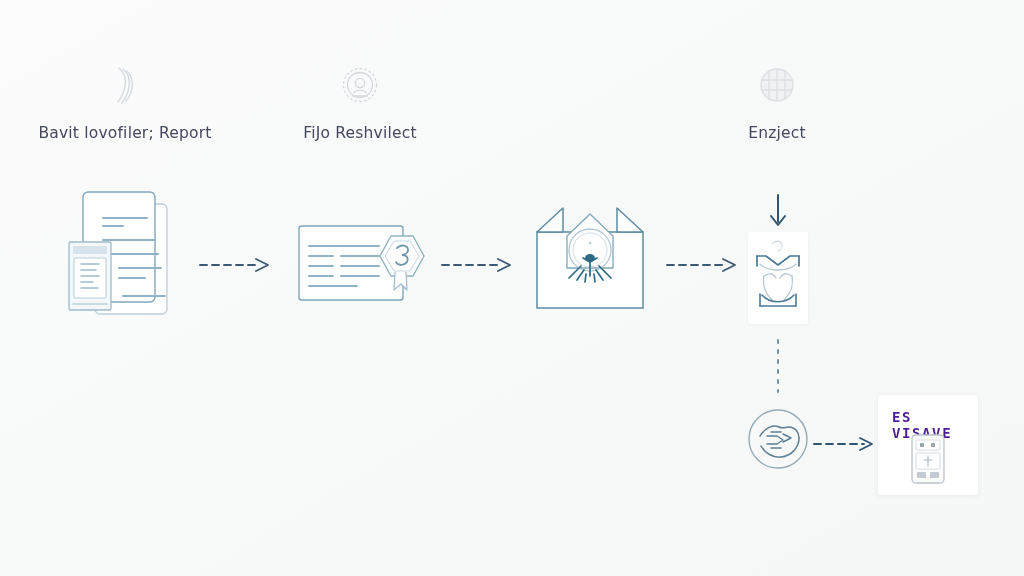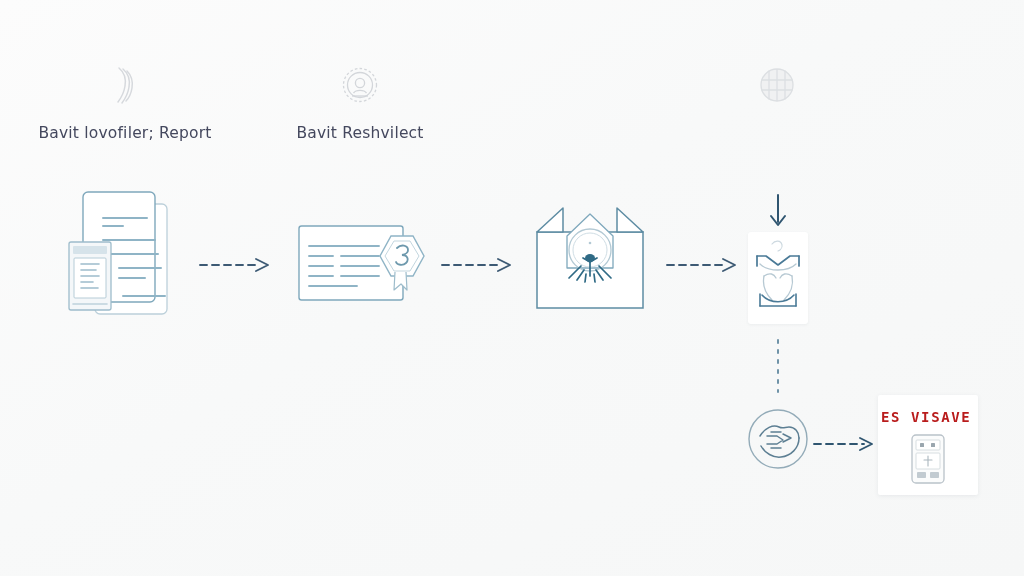--- a/index.html
+++ b/index.html
@@ -62,26 +62,26 @@
 
   
   .result-card {
     position: absolute;
     background: #ffffff;
     box-shadow: 0 1px 4px rgba(90,100,120,0.10);
     border-radius: 2px;
   }
   .result-title {
     position: absolute;
-    left: 3px;
+    left: 14px;
     top: 14px;
     font-size: 14px;
     font-weight: bold;
     letter-spacing: 1.6px;
-    color: #b91c1c;
+    color: #4c1d95;
     font-family: "DejaVu Sans Mono", monospace;
   }
 
   
   .panel-white {
     position: absolute;
     background: #ffffff;
     border-radius: 3px;
     box-shadow: 0 1px 3px rgba(90,100,120,0.07);
   }
@@ -109,34 +109,35 @@
       <svg width="42" height="42" viewBox="0 0 42 42" aria-hidden="true">
         <g fill="none" stroke="#d3d6da" stroke-width="1.3">
           <circle cx="21" cy="21" r="16.5" stroke-dasharray="2.6 2.2"></circle>
           <circle cx="21" cy="21" r="12.5"></circle>
           <circle cx="21" cy="19" r="4.6"></circle>
           <path d="M14.5 29 C17 25.5, 25 25.5, 27.5 29"></path>
           <path d="M13 32 L29 32"></path>
         </g>
       </svg>
     </div>
-    <div class="step-caption">Bavit Reshvilect</div>
+    <div class="step-caption">FiJo Reshvilect</div>
   </div>
 
 
   <div class="step-head" style="left:662px; top:62px;">
     <div class="step-icon">
       <svg width="42" height="42" viewBox="0 0 42 42" aria-hidden="true">
         <g fill="none" stroke="#dcdfe2" stroke-width="1.3">
           <circle cx="21" cy="21" r="16" fill="#f0f1f2"></circle>
           <path d="M21 5 L21 37 M13 6.5 L13 35.5 M29 6.5 L29 35.5"></path>
           <path d="M5.5 16 L36.5 16 M5.5 26 L36.5 26"></path>
         </g>
       </svg>
     </div>
+    <div class="step-caption">Enzject</div>
   </div>
 
   <div class="illus" style="left:55px; top:180px; width:145px; height:150px;">
     <svg width="145" height="150" viewBox="0 0 145 150" aria-hidden="true">
 
       <rect x="40" y="24" width="72" height="110" rx="5" fill="#ffffff" stroke="#bcd0da" stroke-width="1.3"></rect>
 
       <rect x="28" y="12" width="72" height="110" rx="5" fill="#ffffff" stroke="#7fa8bc" stroke-width="1.4"></rect>
 
       <g stroke="#8fb4c6" stroke-width="2" stroke-linecap="round">

